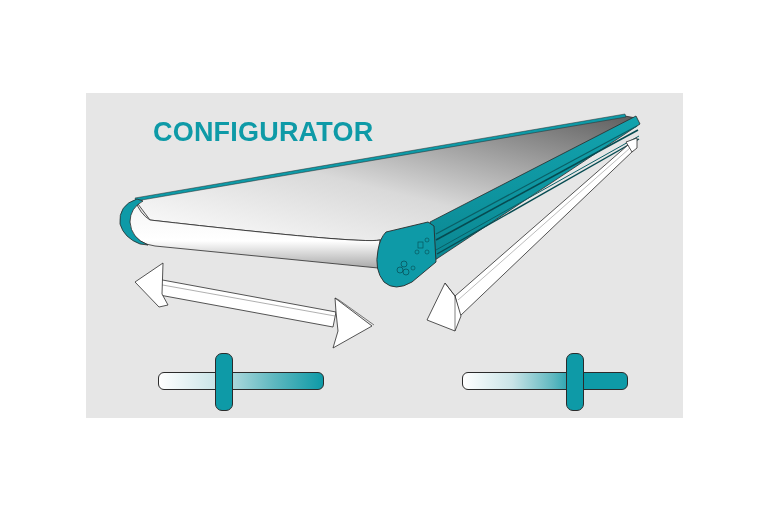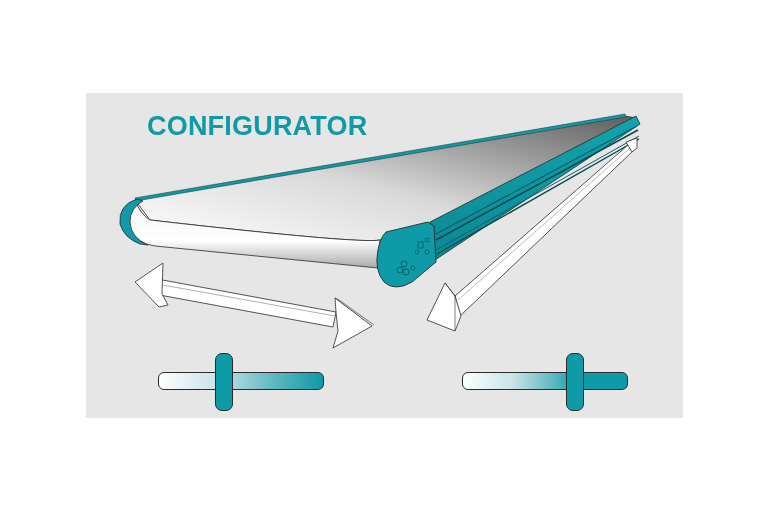--- a/index.html
+++ b/index.html
@@ -1,18 +1,18 @@
 <!DOCTYPE html>
 <html><head>
 <meta charset="utf-8">
 <style>
   html, body { margin: 0; padding: 0; }
   body { width: 768px; height: 512px; background: #ffffff; position: relative; overflow: hidden; font-family: "Liberation Sans", sans-serif; }
   .panel { position: absolute; left: 86px; top: 93px; width: 597px; height: 325px; background: #e6e6e6; }
-  .title { position: absolute; left: 147px; top: 110px; font-family: "Liberation Sans", sans-serif; font-weight: bold; font-size: 27px; letter-spacing: 0.2px; color: #0e9aa7; margin: 0; line-height: 32px; }
+  .title { position: absolute; left: 147px; top: 110px; font-family: "Liberation Sans", sans-serif; font-weight: bold; font-size: 27px; letter-spacing: 0.2px; color: #0e9aa7; margin: 6px; line-height: 32px; }
   .illus { position: absolute; left: 0; top: 0; width: 768px; height: 512px; }
   .slider { position: absolute; height: 60px; }
   .track { position: absolute; left: 0; right: 0; top: 19px; height: 18px; border: 1.5px solid #2b2b2b; border-radius: 6px; box-sizing: border-box; }
   .knob { position: absolute; top: 0; width: 18px; height: 58px; border: 1.5px solid #2b2b2b; border-radius: 7px; box-sizing: border-box; cursor: pointer; }
 </style>
 </head>
 <body>
 
 <div class="panel"></div>
 

